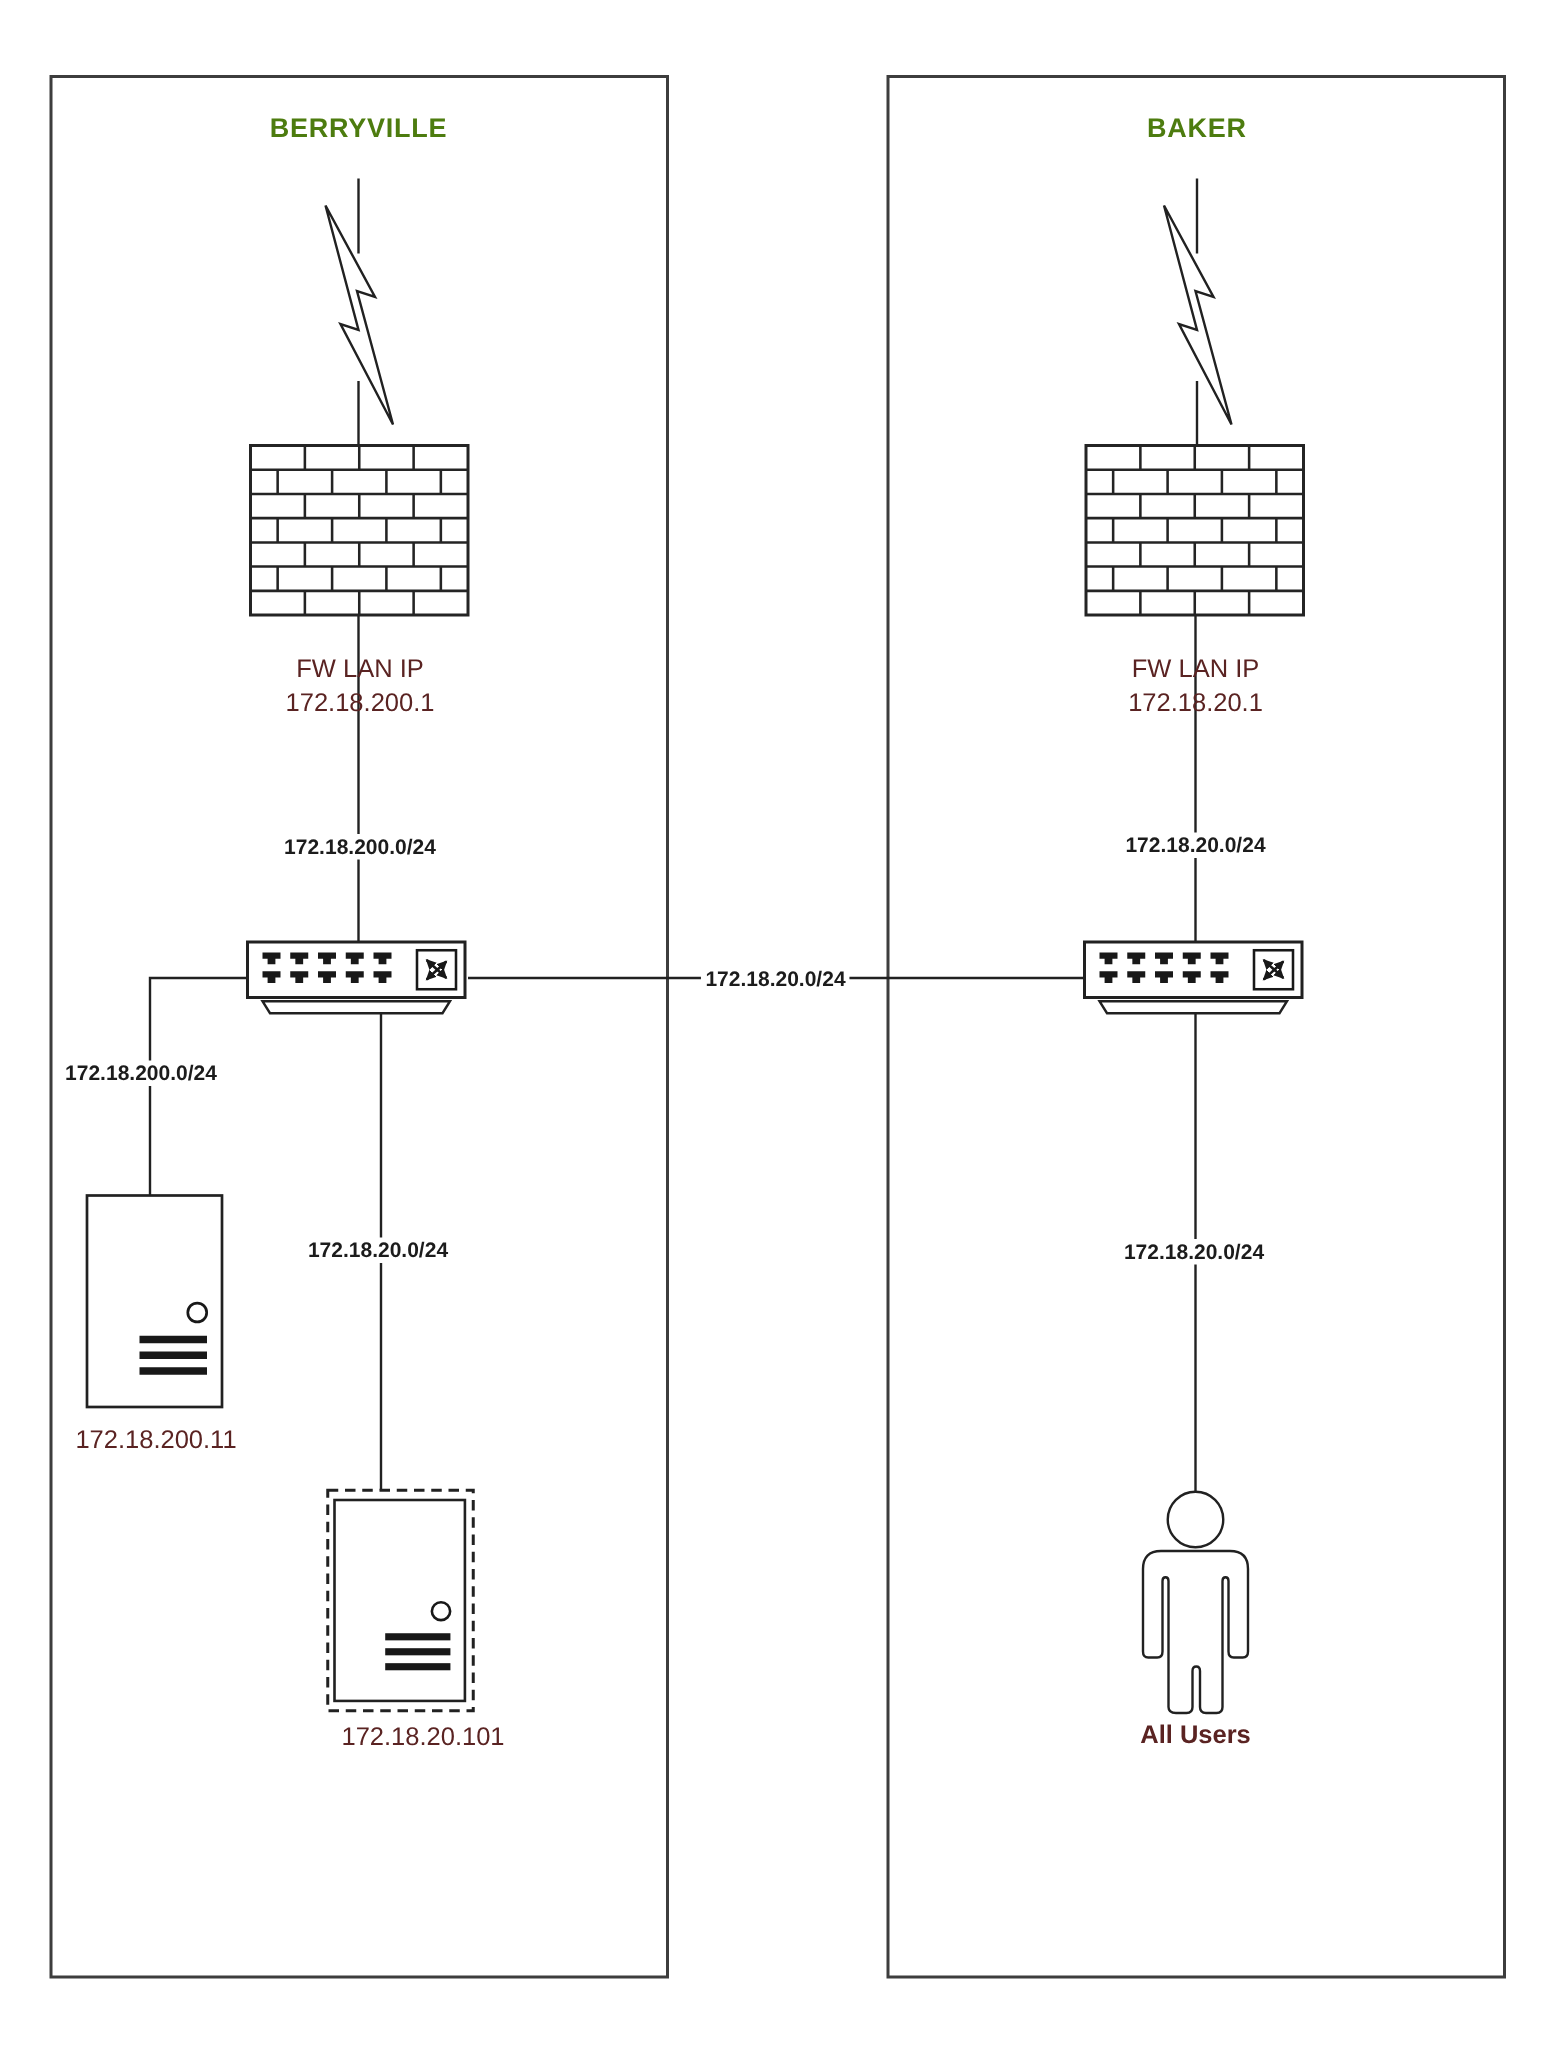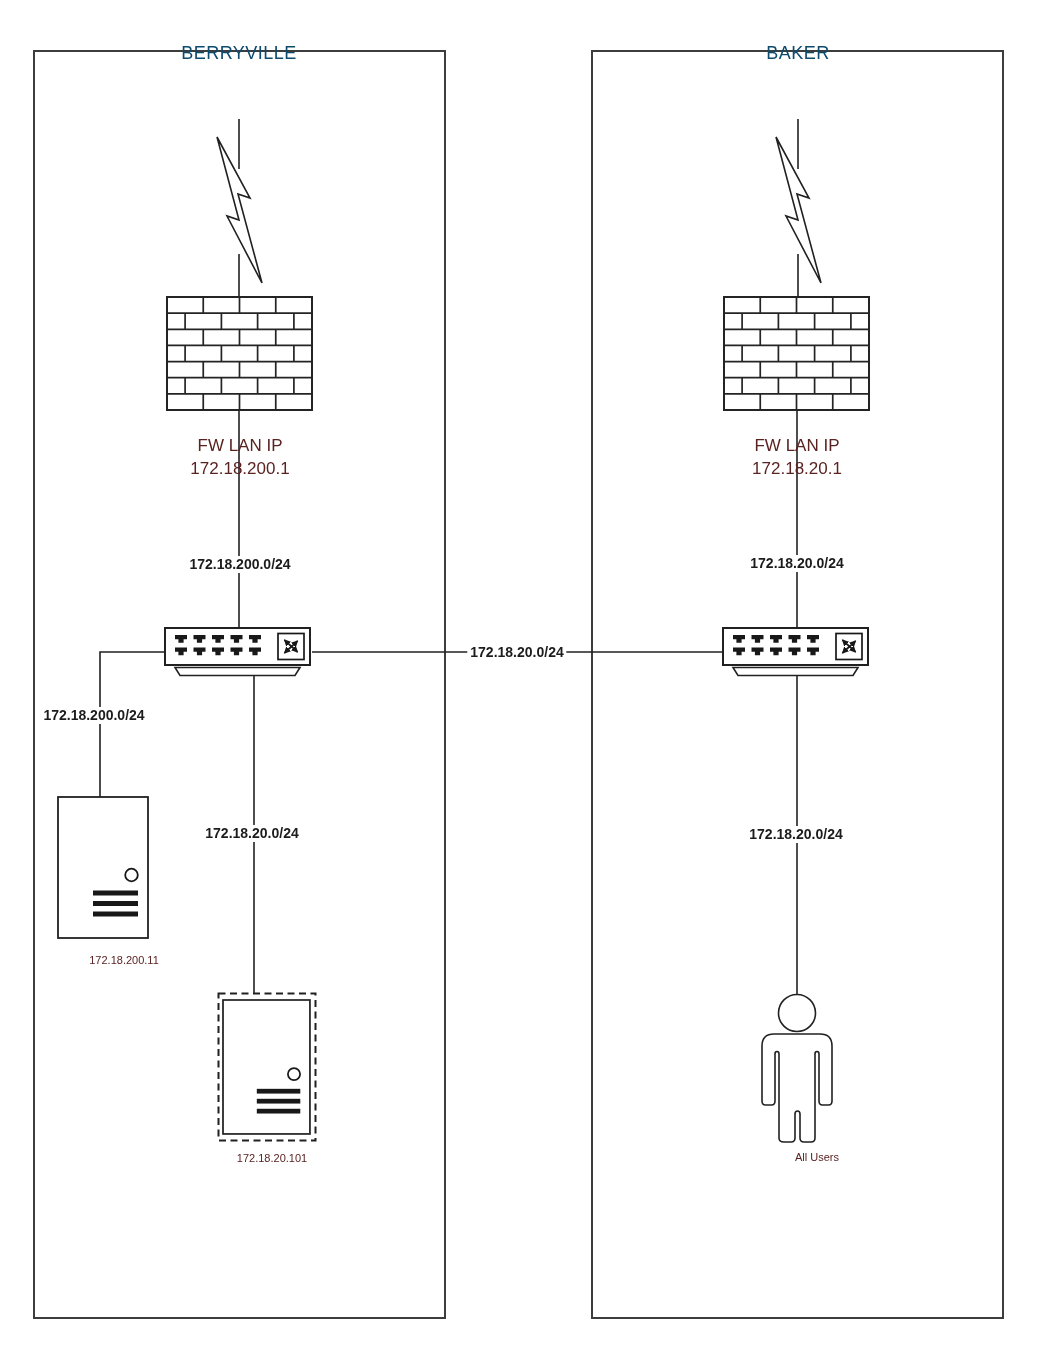--- a/index.html
+++ b/index.html
@@ -11,26 +11,26 @@
   }
   html,body{margin:0;padding:0;background:var(--bg);}
   #canvas{
     position:relative;width:1043px;height:1372px;background:var(--bg);
     font-family:"Liberation Sans",sans-serif;overflow:hidden;
   }
   .site-box{position:absolute;top:50px;width:413px;height:1269px;
     border:2px solid var(--border);box-sizing:border-box;background:transparent;}
   #box-berryville{left:33px;}
   #box-baker{left:591px;}
-  .site-title{position:absolute;top:43px;transform:translateX(-50%);
-    font-size:18px;font-weight:normal;color:#0c4a6e;white-space:nowrap;letter-spacing:.5px;}
+  .site-title{position:absolute;top:75px;transform:translateX(-50%);
+    font-size:18px;font-weight:bold;color:#4d7c0f;white-space:nowrap;letter-spacing:.5px;}
   svg.overlay{position:absolute;left:0;top:0;}
   .lbl{position:absolute;transform:translateX(-50%);white-space:nowrap;}
   .net-label{font-size:14px;color:var(--ink);background:var(--bg);padding:0 3px;line-height:17px;font-weight:bold;}
-  .node-label{font-size:11px;color:var(--maroon);line-height:20px;margin-left:20px;}
+  .node-label{font-size:17px;color:var(--maroon);line-height:20px;}
   .fw-label{font-size:17px;color:var(--maroon);text-align:center;line-height:23px;margin-top:20px;}
 </style>
 </head>
 <body>
 
 <div id="canvas">
 
   <div class="site-box" id="box-berryville"></div>
   <div class="site-box" id="box-baker"></div>
 
@@ -134,16 +134,16 @@
   </div>
 
   <div class="lbl net-label" style="left:240px;top:556px;">172.18.200.0/24</div>
   <div class="lbl net-label" style="left:94px;top:707px;">172.18.200.0/24</div>
   <div class="lbl net-label" style="left:252px;top:825px;">172.18.20.0/24</div>
   <div class="lbl net-label" style="left:517px;top:644px;">172.18.20.0/24</div>
   <div class="lbl net-label" style="left:797px;top:555px;">172.18.20.0/24</div>
   <div class="lbl net-label" style="left:796px;top:826px;">172.18.20.0/24</div>
 
   <div class="lbl node-label" style="left:104px;top:950px;">172.18.200.11</div>
-  <div class="lbl node-label" style="left:252px;top:1148px;">172.18.20.101</div>
-  <div class="lbl node-label" style="left:797px;top:1147px;">All Users</div>
+  <div class="lbl node-label" style="left:282px;top:1148px;">172.18.20.101</div>
+  <div class="lbl node-label" style="left:797px;top:1147px;font-weight:bold;">All Users</div>
 
 </div>
 
 </body></html>

